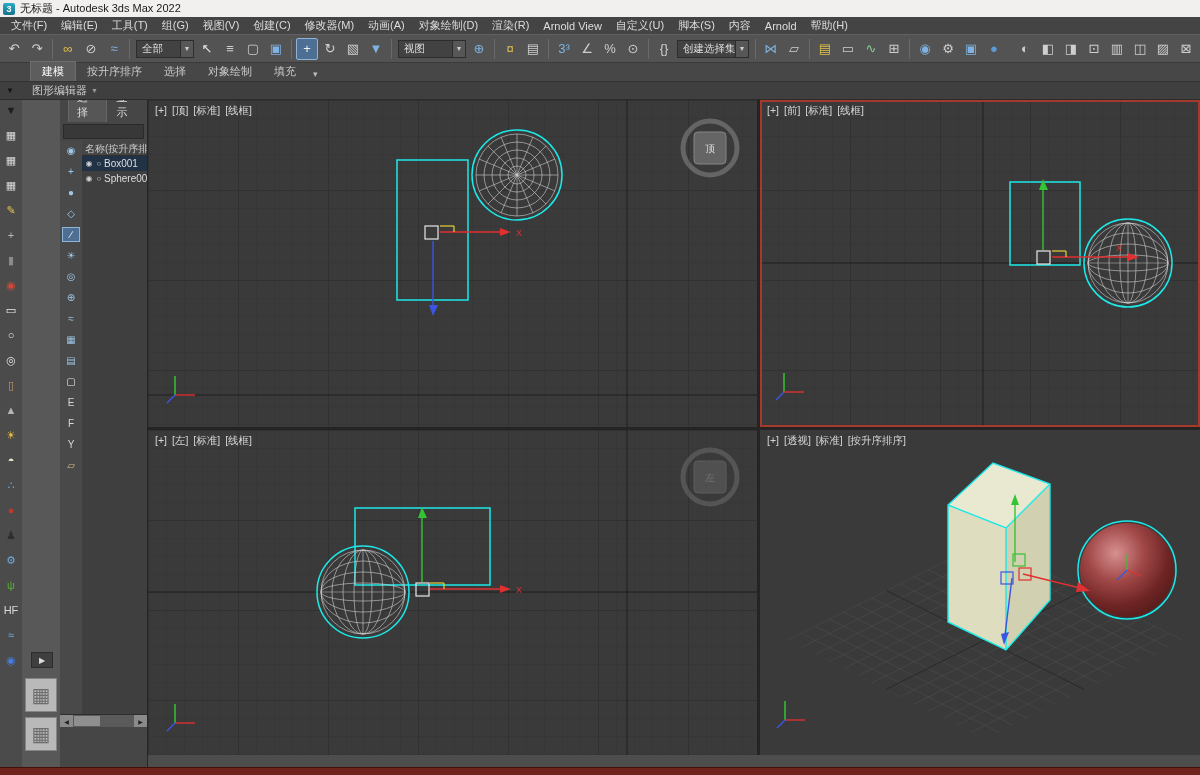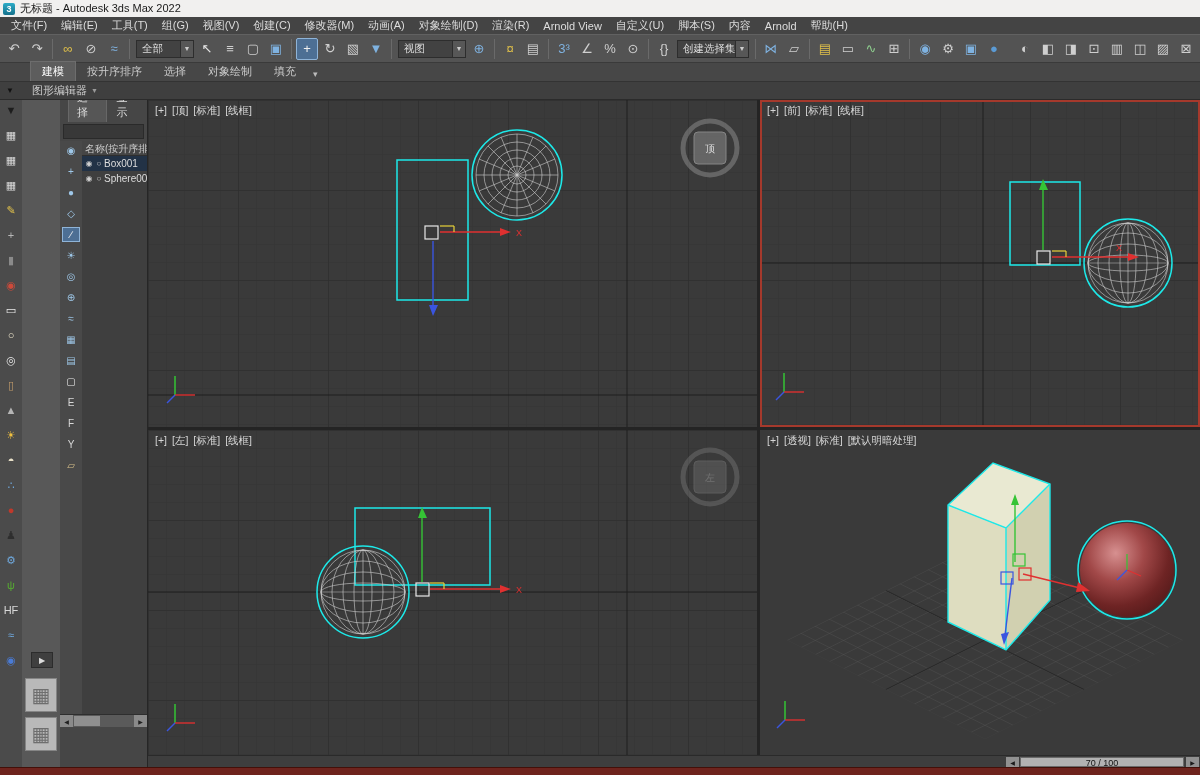--- a/index.html
+++ b/index.html
@@ -465,21 +465,21 @@
           <text x="562" y="51" text-anchor="middle" font-size="10" fill="#dddddd">左</text>
         </g>
       </svg>
     </div>
 
     <div class="vp vpersp">
       <div class="vp-label">
         <span>[+]</span>
           <span>[透视]</span>
           <span>[标准]</span>
-          <span>[默认明暗处理]</span>
+          <span>[按升序排序]</span>
       </div>
       <svg width="440" height="325" viewBox="0 0 440 325">
         <defs>
           <pattern id="p4g" width="20" height="20" patternUnits="userSpaceOnUse">
               <path d="M20 0H0V20" fill="none" stroke="#565656" stroke-width="1"></path>
             </pattern>
           <radialGradient id="sg4" cx="38%" cy="32%" r="75%">
             <stop offset="0" stop-color="#d79090"></stop>
               <stop offset="0.4" stop-color="#a14848"></stop>
             <stop offset="0.75" stop-color="#6e2424"></stop>
@@ -520,21 +520,16 @@
         </g>
         <g stroke-width="1.5">
           <line x1="25" y1="290" x2="25" y2="271" stroke="#35c435"></line>
           <line x1="25" y1="290" x2="45" y2="290" stroke="#d03030"></line>
           <line x1="25" y1="290" x2="17" y2="298" stroke="#3a55e0"></line>
         </g>
       </svg>
     </div>
   </div>
 
-  <div class="timeslider">
-    <div class="ts-btn" style="left:858px">◀</div>
-    <div class="ts-thumb">70 / 100</div>
-    <div class="ts-btn" style="left:1038px">▶</div>
-  </div>
 
   <div class="trackbar"></div>
 
 </div>
 
 </body></html>

